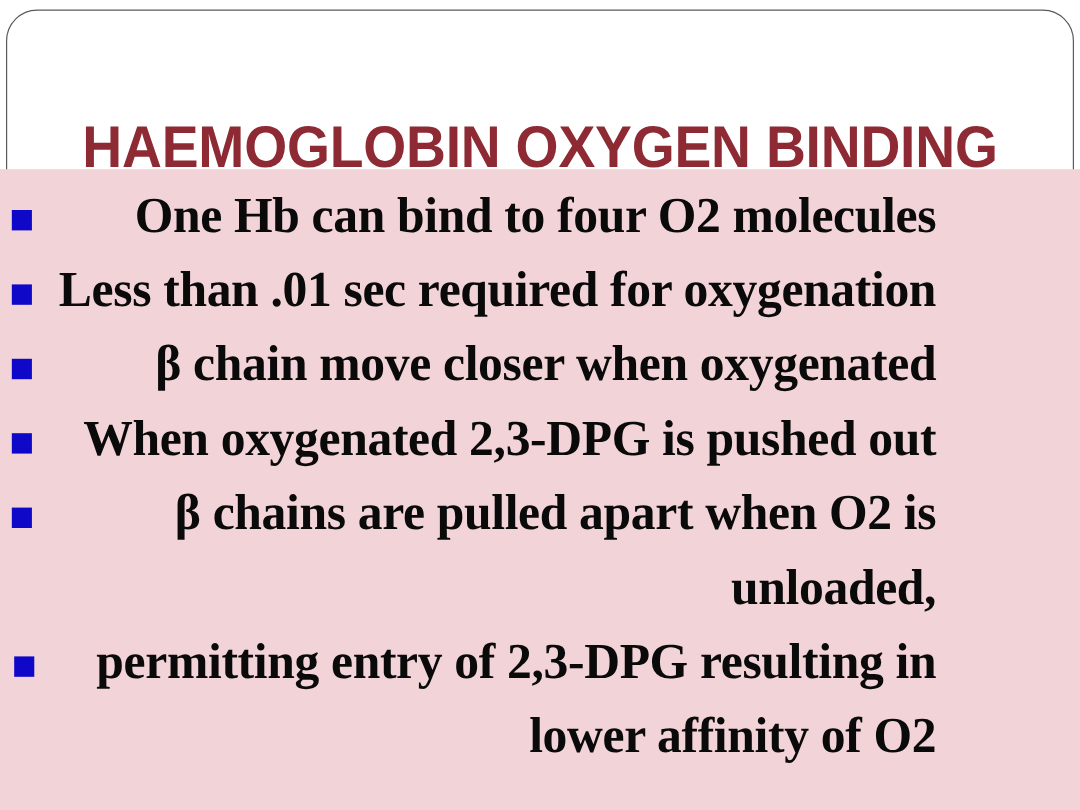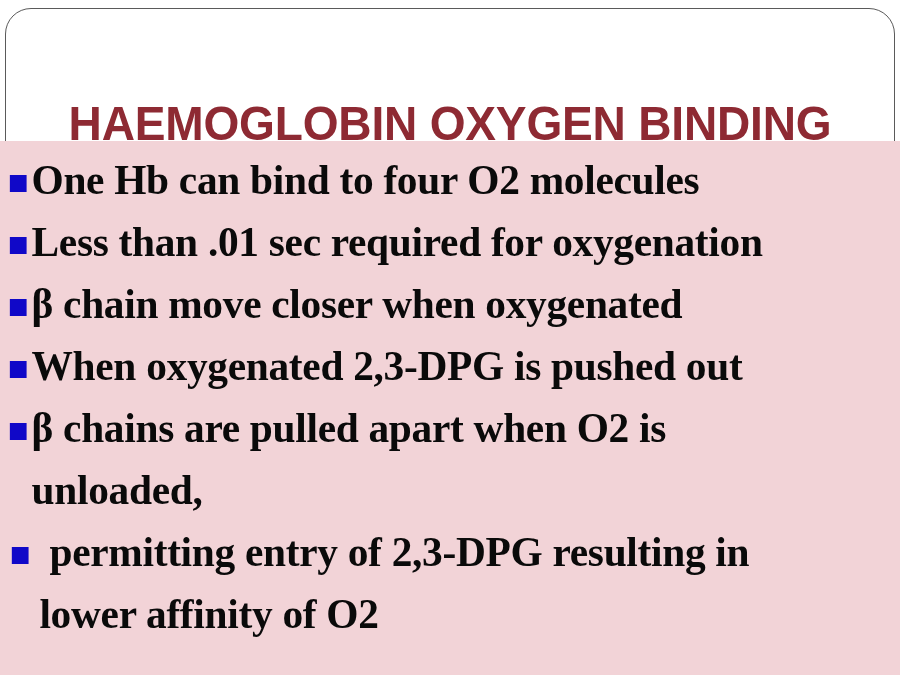--- a/index.html
+++ b/index.html
@@ -62,20 +62,21 @@
 
   #bullet-list {
     position: absolute;
     left: 0;
     top: 149px;
     width: 796px;
     z-index: 3;
     margin: 0;
     padding: 0;
     list-style: none;
+    text-align: right;
   }
 
   .bullet-item {
     position: relative;
     margin: 0 0 0 0;
     padding: 0 4px 0 32px;
     color: #0a0a0a;
     font-family: "Liberation Serif", "DejaVu Serif", serif;
     font-weight: bold;
     font-size: 42px;

